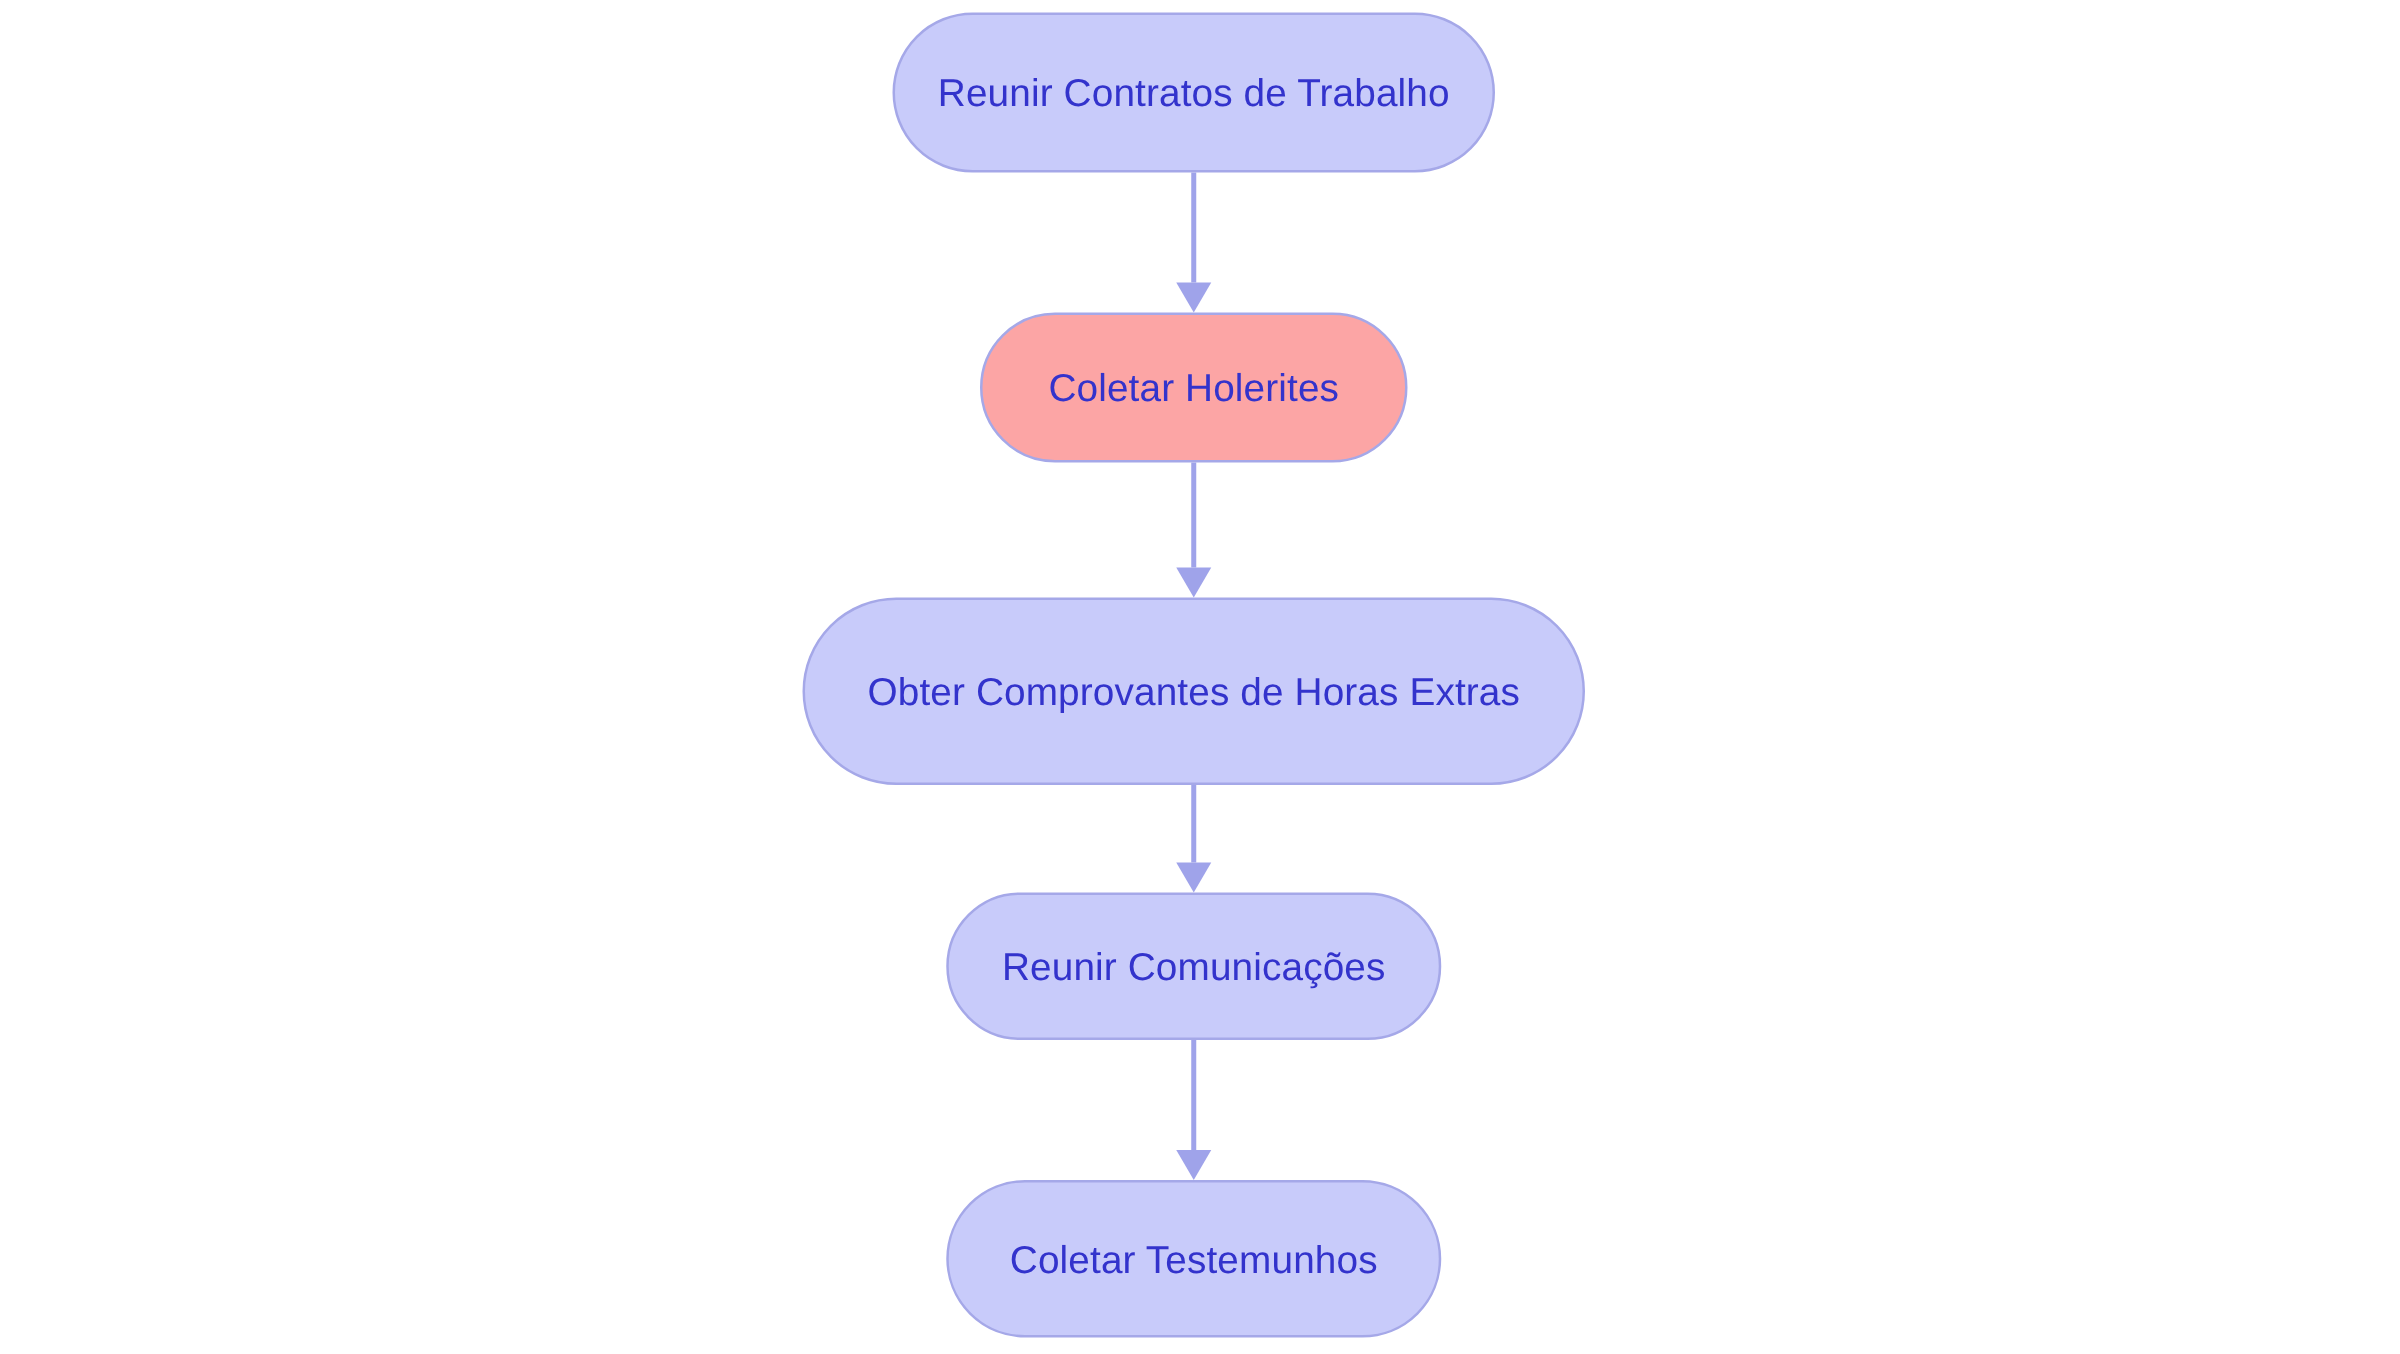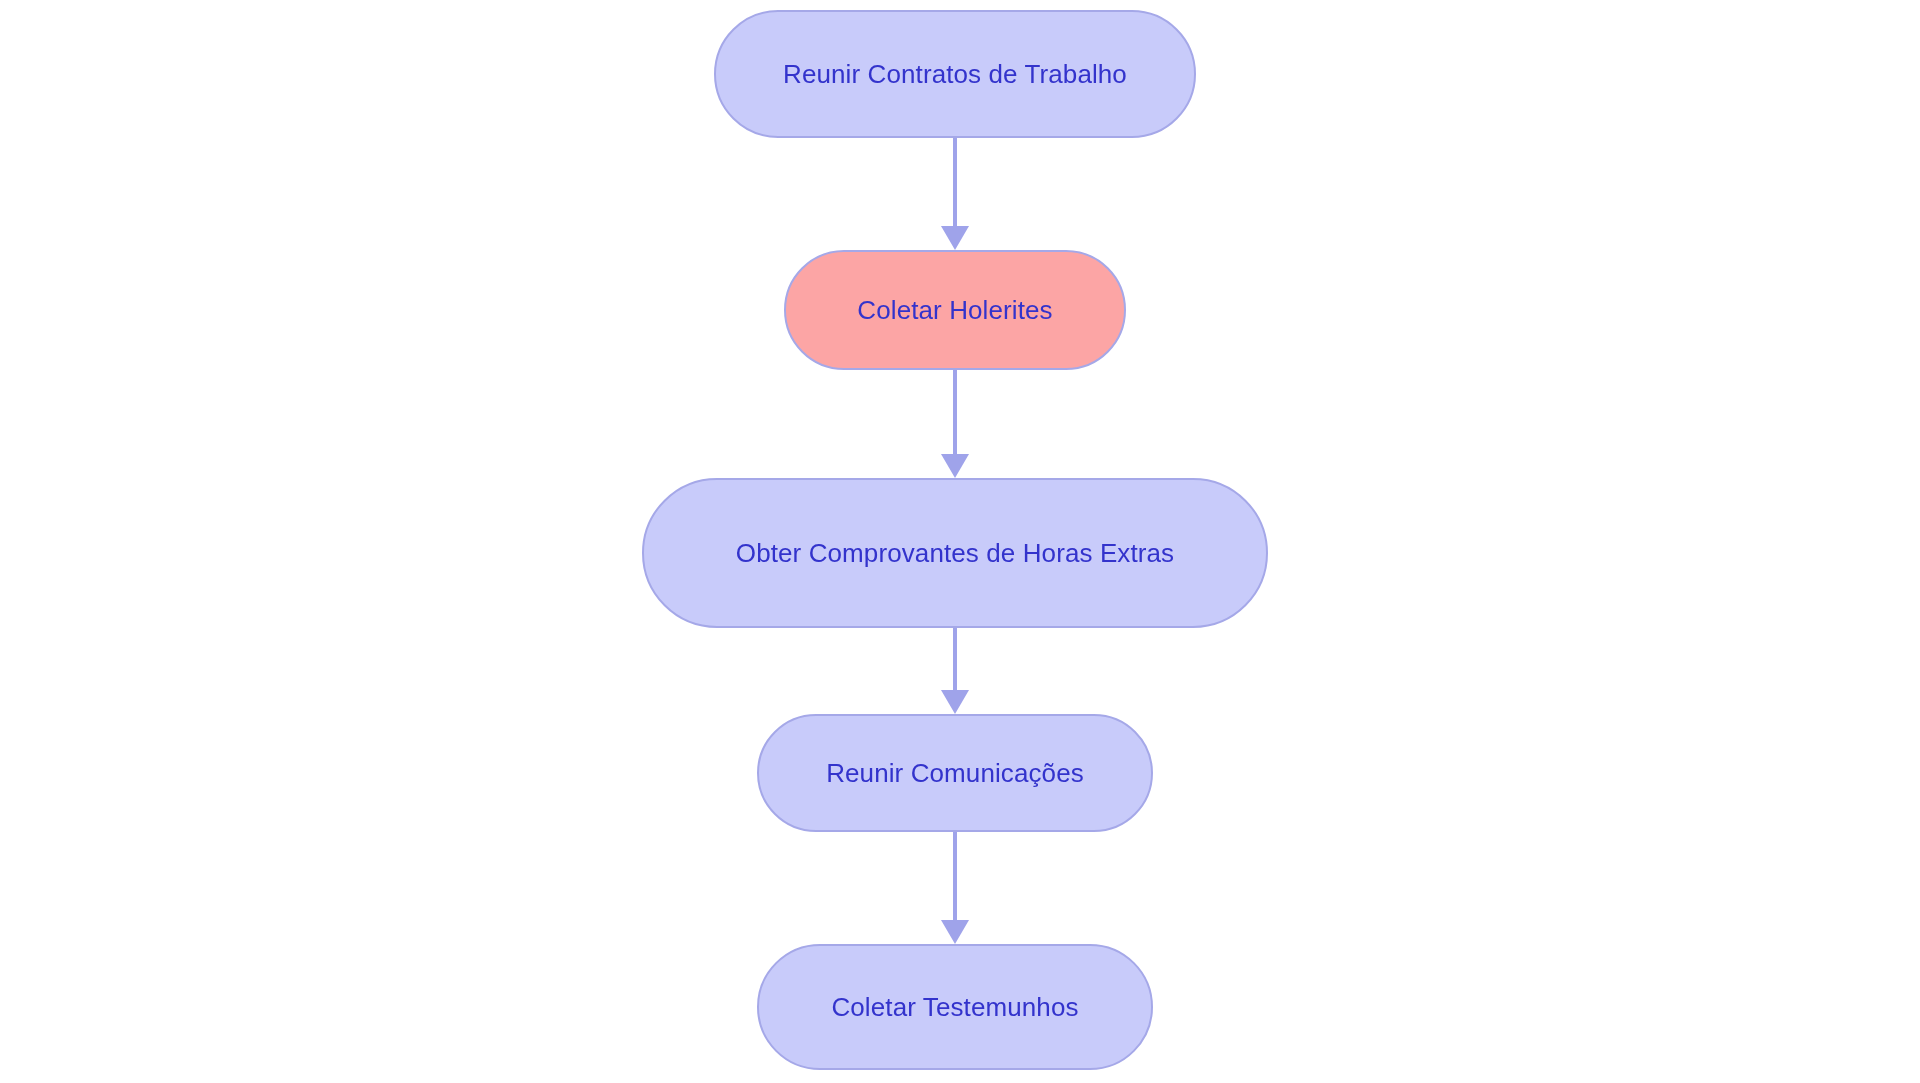--- a/index.html
+++ b/index.html
@@ -29,21 +29,21 @@
     align-items: center;
     justify-content: center;
     background: #c8cbfa;
     border: 2px solid #a5a8e8;
     border-radius: 999px;
     transform: translateX(-50%);
   }
   .node-label {
     color: #3333cc;
     font-family: "Liberation Sans", sans-serif;
-    font-size: 26px;
+    font-size: 31px;
     font-weight: 400;
     line-height: 1;
     letter-spacing: 0.1px;
     white-space: nowrap;
     text-align: right;
   }
 
   
   .edge {
     position: absolute;

